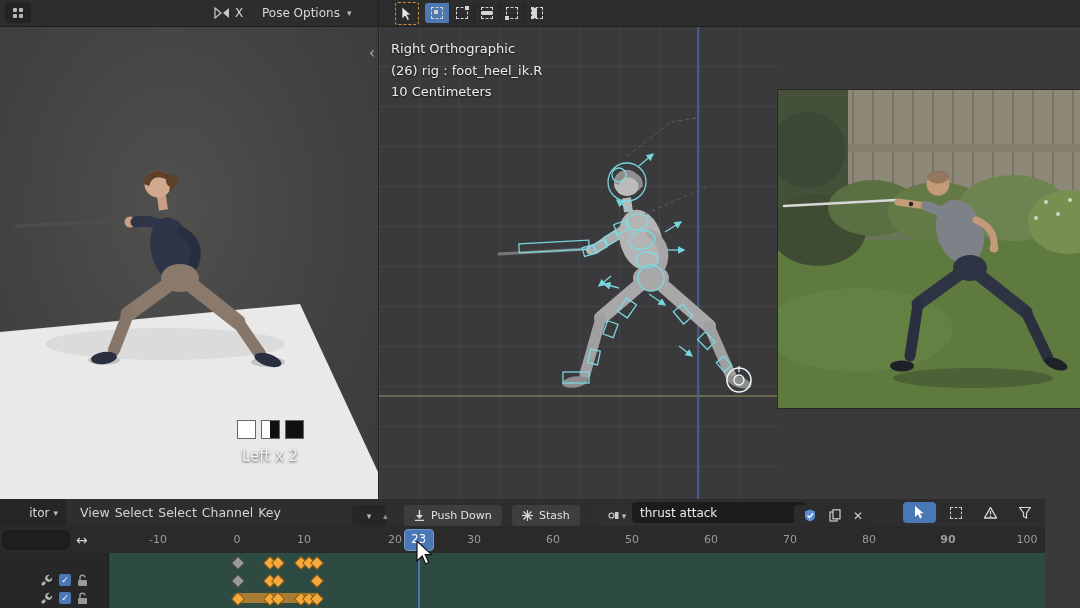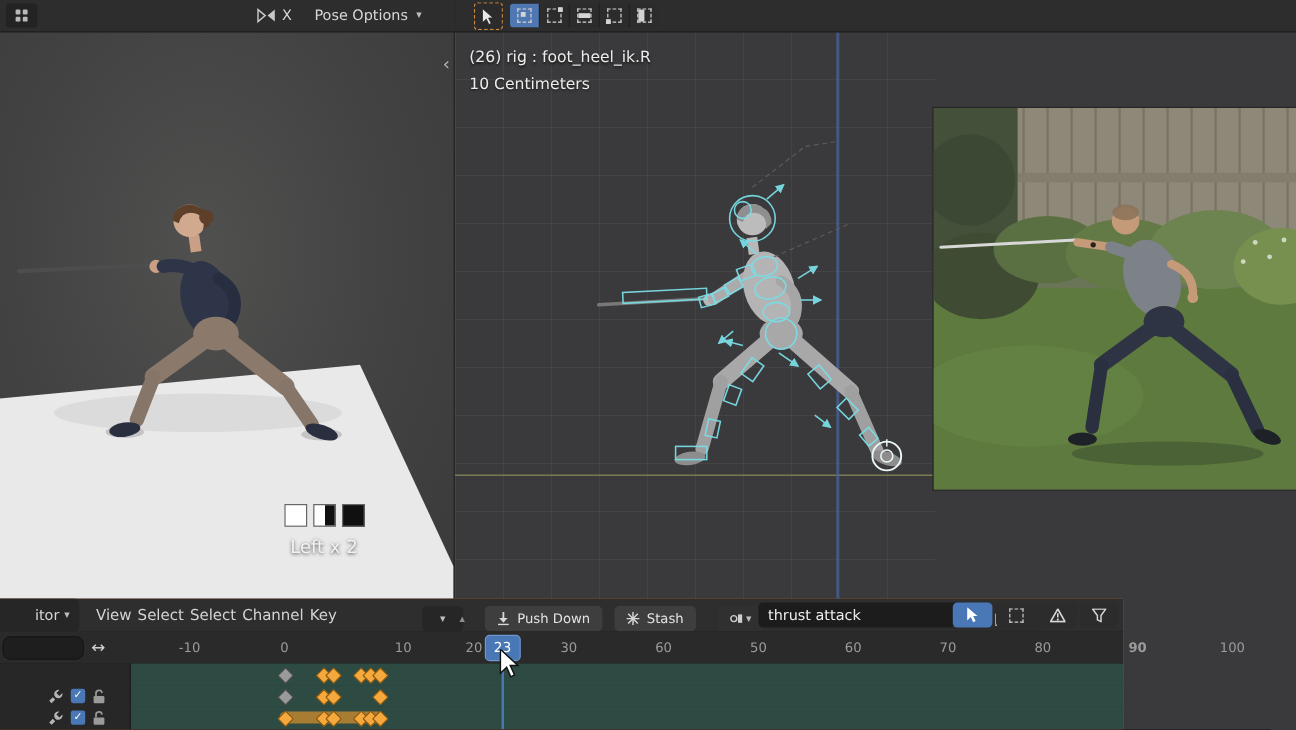--- a/index.html
+++ b/index.html
@@ -48,21 +48,21 @@
   .smbox i{position:absolute;width:4px;height:4px;background:#d4d4d4;left:2px;top:2px}
   .sm.v2 .smbox i{left:auto;right:-2px;top:-2px}
   .sm.v3 .smbox i{width:10px;height:4px;left:0;top:3px}
   .sm.v4 .smbox i{left:-2px;bottom:-2px;top:auto}
   .sm.v5 .smbox i{width:5px;height:10px;left:0;top:0}
 
   .reference{position:absolute;left:778px;top:90px;width:302px;height:318px;z-index:7;
              box-shadow:0 0 0 1px #272727}
 
   
-  .dope{position:absolute;left:0;top:499px;width:936px;height:109px;background:#f97316;z-index:8}
+  .dope{position:absolute;left:0;top:499px;width:1045px;height:109px;background:#4d7c0f;z-index:8}
   .dhdr{position:absolute;left:0;top:0;right:0;height:27px;background:#2e2e2e;border-bottom:1px solid #212121}
   .dhdr .item{position:absolute;top:0;height:27px;display:flex;align-items:center}
   .edsel{left:-38px;width:96px;top:3px;height:21px;background:#262626;border-radius:4px;
          justify-content:flex-end;padding-right:8px;gap:4px;color:#d8d8d8}
   .menus{left:80px;gap:5px;font-size:12.5px;color:#d4d4d4}
   .menus span{cursor:default}
   .btn{height:21px;background:#3e3e3e;border-radius:4px;display:inline-flex;align-items:center;
        gap:6px;padding:0 10px;font-size:11px;color:#e3e3e3}
   .sqbtn{height:21px;background:#2c2c2c;border-radius:4px;display:inline-flex;align-items:center;
          justify-content:center;padding:0 4px;color:#cfcfcf}
@@ -194,20 +194,21 @@
             <span class="smbox">
               <i></i>
             </span>
           </div>
       </div>
     </div>
 
     <div class="gridbg"></div>
 
     <div class="vp-overlay">
+      <div>Right Orthographic</div>
       <div>(26) rig : foot_heel_ik.R</div>
       <div>10 Centimeters</div>
     </div>
     <div class="collapse">‹</div>
 
     <svg class="scene" width="701" height="473" viewBox="0 0 701 473">
       <defs>
         <marker id="ah" markerWidth="6" markerHeight="6" refX="5" refY="3" orient="auto">
           <path d="M0,0 L6,3 L0,6 Z" fill="#7adde6"></path>
         </marker>
@@ -425,21 +426,21 @@
         </span>
       </div>
     </div>
 
     <div class="ruler">
       <div class="thumb"></div>
       <div class="arrows-h">↔</div>
       <div style="position:absolute;inset:0">
           <span class="tick" style="left: 158px;">-10</span>
           <span class="tick" style="left: 237px;">0</span>
-          <span class="tick" style="left: 336px;">10</span>
+          <span class="tick" style="left: 304px;">10</span>
           <span class="tick" style="left: 395px;">20</span>
           <span class="tick" style="left: 474px;">30</span>
           <span class="tick" style="left: 553px;">60</span>
           <span class="tick" style="left: 632px;">50</span>
           <span class="tick" style="left: 711px;">60</span>
           <span class="tick" style="left: 790px;">70</span>
           <span class="tick" style="left: 869px;">80</span>
           <span class="tick" style="left: 948px; font-weight: bold;">90</span>
           <span class="tick" style="left: 1027px;">100</span>
         </div>

